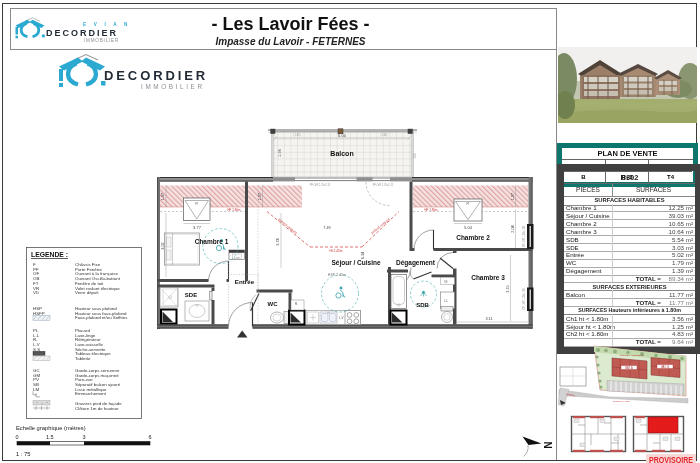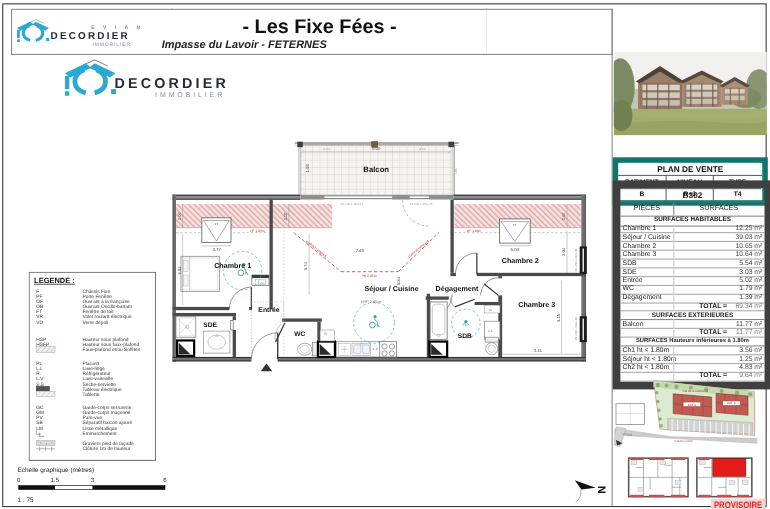--- a/index.html
+++ b/index.html
@@ -43,23 +43,23 @@
 <path d="M28.5,9.5 C 40,14 40,27 27,30.5" fill="none" stroke="#2ba9d1" stroke-width="4.4"></path>
 <rect x="0" y="15" width="4" height="12" fill="#2ba9d1"></rect>
 <rect x="0" y="29" width="4" height="4" fill="#2ba9d1"></rect>
 <rect x="42" y="27" width="4.5" height="4.5" fill="#2ba9d1"></rect>
 </g>
 <text x="47" y="28" font-family="Liberation Sans,sans-serif" font-size="13" letter-spacing="2.9" fill="#222b36" font-weight="bold">DECORDIER</text>
 <text x="84" y="36.5" font-family="Liberation Sans,sans-serif" font-size="6.4" letter-spacing="2.6" fill="#8a8f96">IMMOBILIER</text>
 </svg>
 </div>
 
-<div class="abs" style="left:147px;top:14px;width:287px;text-align:center;font-size:18px;font-weight:bold;color:#111;">- Les Fixe Fées -</div>
-
-<div class="abs" style="left:147px;top:36px;width:287px;font-size:10px;font-style:italic;font-weight:bold;color:#222;">Impasse du Lavoir - FETERNES</div>
+<div class="abs" style="left:147px;top:14px;width:287px;text-align:center;font-size:18px;font-weight:bold;color:#111;">- Les Lavoir Fées -</div>
+
+<div class="abs" style="left:147px;top:36px;width:287px;text-align:center;font-size:10px;font-style:italic;font-weight:bold;color:#222;">Impasse du Lavoir - FETERNES</div>
 
 
 <div class="abs" style="left:555.5px;top:8px;width:1px;height:452px;background:#8a8a8a;"></div>
 
 <div class="abs" style="left:558px;top:47px;width:139px;height:76px;">
 <svg width="139" height="76" viewBox="0 0 139 76">
 
 <rect x="0" y="0" width="139" height="76" fill="#edece8"></rect>
 <rect x="0" y="0" width="139" height="30" fill="#f1f0ee"></rect>
 

